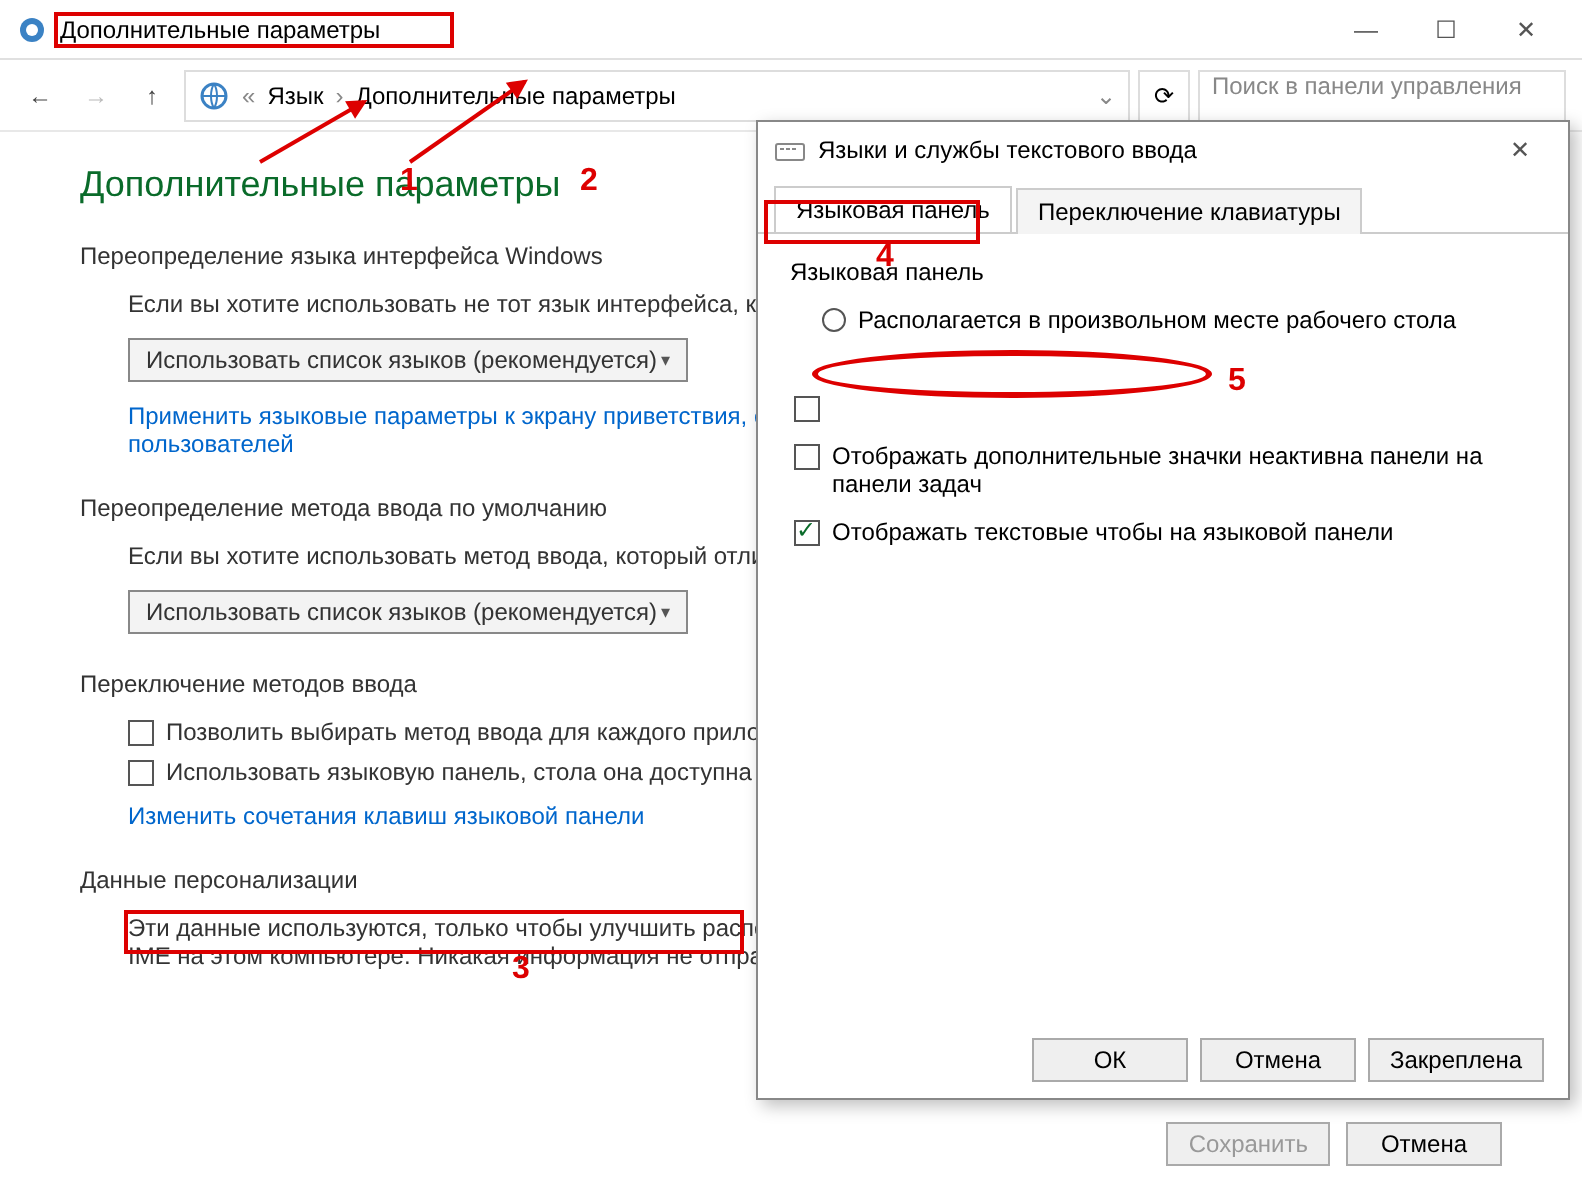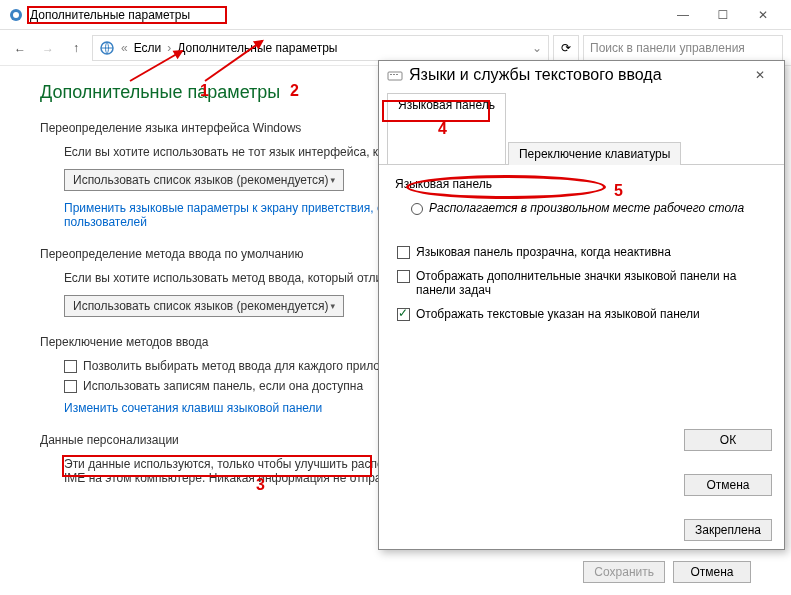--- a/index.html
+++ b/index.html
@@ -10,21 +10,21 @@
 .titlebar .spacer { flex: 1; }
 .titlebar .winbtn { width: 40px; height: 24px; display: flex; align-items: center; justify-content: center; color: #555; }
 
 .nav { height: 36px; display: flex; align-items: center; padding: 0 8px; gap: 4px; border-bottom: 1px solid #e8e8e8; }
 .nav .navbtn { width: 24px; height: 24px; display: flex; align-items: center; justify-content: center; color: #444; }
 .nav .navbtn.disabled { color: #bbb; }
 .nav .breadcrumb { flex: 1; display: flex; align-items: center; gap: 6px; padding: 0 6px; height: 26px; border: 1px solid #ddd; background: #fff; }
 .nav .bc-icon { width: 16px; height: 16px; }
 .nav .bc-sep { color: #888; }
 .nav .refresh { width: 26px; height: 26px; border: 1px solid #ddd; display: flex; align-items: center; justify-content: center; }
-.nav .search { width: 200px; height: 26px; border: 1px solid #ddd; padding: 0 6px; color: #888; display: flex; align-items: center; }
+.nav .search { width: 184px; height: 26px; border: 1px solid #ddd; padding: 0 6px; color: #888; display: flex; align-items: flex-start; }
 
 .content { padding: 16px 40px; }
 .content h1 { font-size: 18px; font-weight: normal; color: #0a6b2a; margin: 0 0 18px 0; }
 .section { margin-bottom: 18px; }
 .section-title { color: #333; margin-bottom: 10px; }
 .section-body { padding-left: 24px; color: #333; }
 .section-body p { margin: 0 0 10px 0; }
 .combo { display: inline-flex; align-items: center; border: 1px solid #888; background: #f3f3f3; padding: 3px 8px; min-width: 280px; justify-content: space-between; }
 .combo .chev { font-size: 9px; color: #555; }
 .link { color: #0066cc; cursor: pointer; }
@@ -32,35 +32,35 @@
 .checkbox-row .box { width: 13px; height: 13px; border: 1px solid #555; flex-shrink: 0; margin-top: 1px; position: relative; }
 
 .footer-btns { position: absolute; right: 40px; bottom: 12px; display: flex; gap: 8px; }
 .btn { min-width: 78px; height: 22px; border: 1px solid #aaa; background: #efefef; display: flex; align-items: center; justify-content: center; padding: 0 10px; }
 .btn.disabled { color: #999; }
 
 
 .dialog { position: absolute; left: 378px; top: 60px; width: 407px; height: 490px; background: #fff; border: 1px solid #888; box-shadow: 3px 3px 8px rgba(0,0,0,0.25); z-index: 10; }
 .dlg-titlebar { height: 28px; display: flex; align-items: center; padding: 0 8px; }
 .dlg-titlebar .dlg-icon { width: 16px; height: 16px; margin-right: 6px; }
-.dlg-titlebar .dlg-title { flex: 1; font-size: 16px; }
+.dlg-titlebar .dlg-title { flex: 1; font-size: 12px; }
 .dlg-titlebar .dlg-close { width: 32px; height: 20px; display: flex; align-items: center; justify-content: center; color: #555; }
 .dlg-tabs { display: flex; padding: 4px 8px 0 8px; border-bottom: 1px solid #ccc; }
 .dlg-tab { padding: 4px 10px; border: 1px solid #ccc; border-bottom: none; background: #fff; margin-right: 2px; position: relative; }
 .dlg-tab.active { background: #fff; z-index: 2; }
-.dlg-tab.inactive { background: #f4f4f4; top: 1px; margin-top: 48px; }
+.dlg-tab.inactive { background: #f4f4f4; top: 1px; }
 .dlg-body { padding: 12px 16px; }
 .dlg-group-title { margin-bottom: 10px; }
-.radio-row { display: flex; align-items: flex-end; gap: 6px; margin: 6px 0 6px 16px; font-style: italic; }
+.radio-row { display: flex; align-items: center; gap: 6px; margin: 6px 0 6px 16px; }
 .radio-row .radio { width: 12px; height: 12px; border: 1px solid #555; border-radius: 50%; position: relative; flex-shrink: 0; }
 .radio-row .radio.checked::after { content: ""; position: absolute; inset: 2px; background: #000; border-radius: 50%; }
 .dlg-check-row { display: flex; align-items: flex-start; gap: 6px; margin: 10px 0; padding-left: 2px; }
 .dlg-check-row .box { width: 13px; height: 13px; border: 1px solid #555; flex-shrink: 0; margin-top: 1px; position: relative; background: #fff; }
 .dlg-check-row .box.checked::after { content: "✓"; position: absolute; top: -3px; left: 0; font-size: 12px; color: #0a6b2a; }
-.dlg-footer { position: absolute; bottom: 8px; right: 12px; display: flex; gap: 23px; flex-direction: column; }
+.dlg-footer { position: absolute; bottom: 8px; right: 12px; display: flex; gap: 6px; }
 
 
 .anno { position: absolute; pointer-events: none; z-index: 50; }
 .anno-rect { border: 2px solid #d00; }
 .anno-ellipse { border: 3px solid #d00; border-radius: 50%; }
 .anno-num { color: #d00; font-weight: bold; font-size: 16px; }
 .anno-line { position: absolute; background: #d00; height: 2px; transform-origin: 0 50%; }
 .anno-line::after { content: ""; position: absolute; right: -2px; top: -4px; border-left: 10px solid #d00; border-top: 5px solid transparent; border-bottom: 5px solid transparent; }
 </style>
 </head>
@@ -85,21 +85,21 @@
   <span class="navbtn disabled">→</span>
   <span class="navbtn">↑</span>
   <div class="breadcrumb">
     <span class="bc-icon">
       <svg viewBox="0 0 16 16" width="16" height="16">
           <circle cx="8" cy="8" r="6" fill="none" stroke="#3b82c4" stroke-width="1.5"></circle>
           <path d="M2 8h12M8 2c2 3 2 9 0 12M8 2c-2 3-2 9 0 12" stroke="#3b82c4" fill="none"></path>
         </svg>
     </span>
     <span class="bc-sep">«</span>
-    <span>Если</span>
+    <span>Язык</span>
     <span class="bc-sep">›</span>
     <span>Дополнительные параметры</span>
     <span style="flex:1"></span>
     <span class="bc-sep">⌄</span>
   </div>
   <div class="refresh">⟳</div>
   <div class="search" title="Поиск в панели управления">
     <span>Поиск в панели управления</span>
   </div>
 </div>
@@ -132,21 +132,21 @@
 
   <div class="section">
     <div class="section-title">Переключение методов ввода</div>
     <div class="section-body">
       <div class="checkbox-row">
         <span class="box"></span>
         <span>Позволить выбирать метод ввода для каждого приложения</span>
       </div>
       <div class="checkbox-row">
         <span class="box"></span>
-        <span>Использовать записям панель, если она доступна</span>
+        <span>Использовать языковую панель, стола она доступна</span>
       </div>
       <p class="link" style="margin-top:8px">Изменить сочетания клавиш языковой панели</p>
     </div>
   </div>
 
   <div class="section">
     <div class="section-title">Данные персонализации</div>
     <div class="section-body">
       <p>Эти данные используются, только чтобы улучшить распознавание рукописного ввода и ввод с клавиатуры для языков без IME на этом компьютере. Никакая информация не отправляется.</p>
     </div>
@@ -179,29 +179,28 @@
     <div class="dlg-group-title">Языковая панель</div>
     <div class="radio-row">
       <span class="radio"></span>
       <span>Располагается в произвольном месте рабочего стола</span>
     </div>
 
     <div style="height:14px"></div>
 
     <div class="dlg-check-row">
       <span class="box"></span>
-      <span>Языковая панель прозрачна, когда неактивна</span>
     </div>
     <div class="dlg-check-row">
       <span class="box"></span>
-      <span>Отображать дополнительные значки языковой панели на панели задач</span>
+      <span>Отображать дополнительные значки неактивна панели на панели задач</span>
     </div>
     <div class="dlg-check-row">
       <span class="box checked"></span>
-      <span>Отображать текстовые указан на языковой панели</span>
+      <span>Отображать текстовые чтобы на языковой панели</span>
     </div>
   </div>
   <div class="dlg-footer">
     <div class="btn">ОК</div>
     <div class="btn">Отмена</div>
     <div class="btn">Закреплена</div>
   </div>
 </div>
 
 <div class="anno anno-rect" style="left:27px; top:6px; width:200px; height:18px;"></div>

